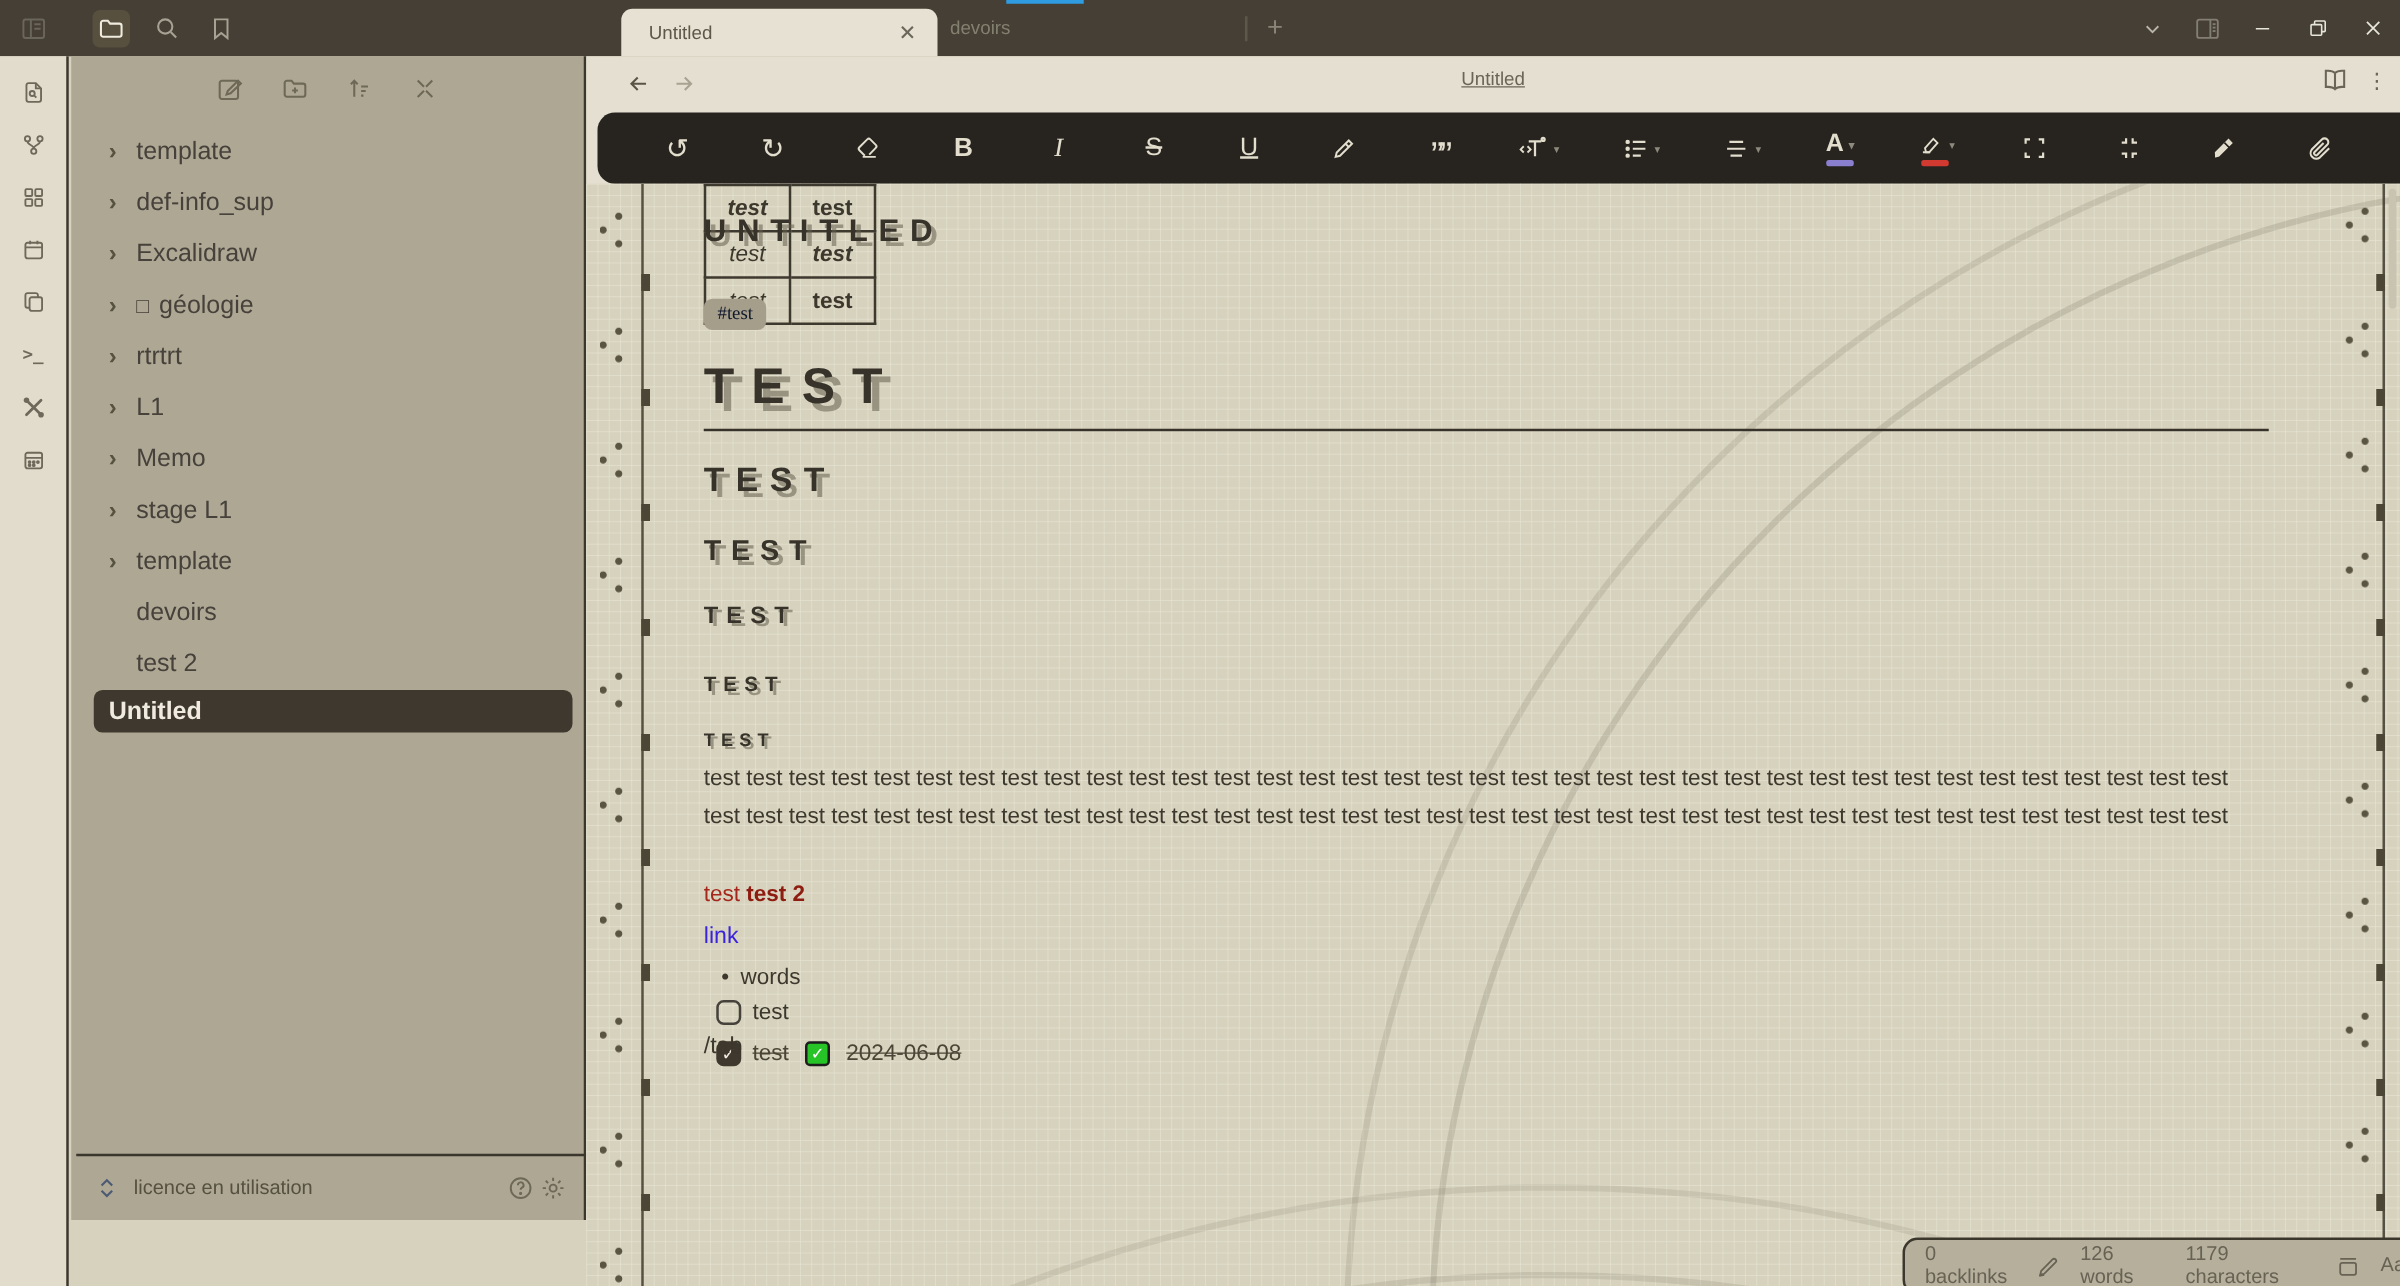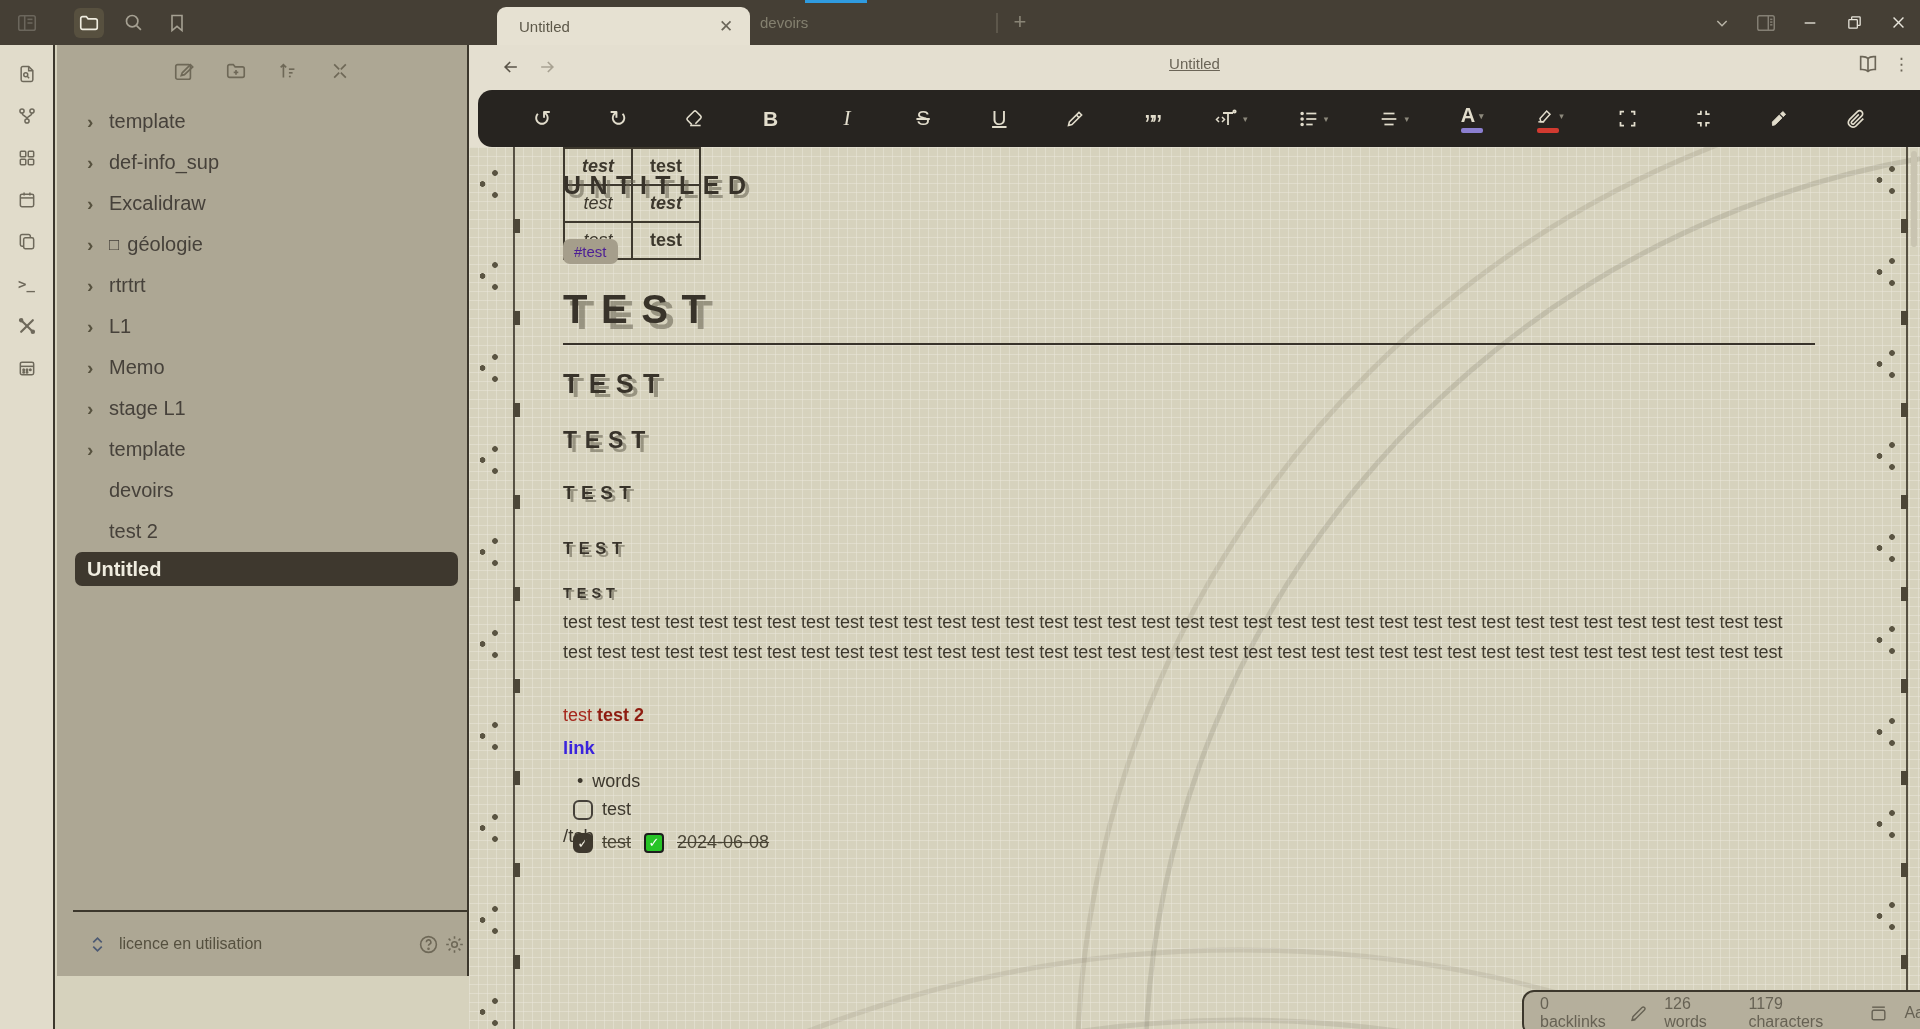--- a/index.html
+++ b/index.html
@@ -33,21 +33,21 @@
   .sidebar { position:absolute; left:57px; top:45px; width:412px; height:931px; background:#ada794; border-right:2px solid #3c372c; }
   .sb-tools { position:absolute; left:0; top:14px; width:100%; display:flex; justify-content:center; gap:28px; color:#6e6857; }
   .sb-tool { width:24px; height:24px; display:flex; align-items:center; justify-content:center; }
   .tree { position:absolute; left:0; top:56px; width:100%; }
   .tree-item { height:41px; display:flex; align-items:center; padding-left:30px; color:#46413a; font-size:20px; }
   .tree-item .chev { width:22px; color:#57523f; font-size:19px; font-weight:700; }
   .tree-item .noChev { width:22px; }
   .tree-item .tofu { margin-right:8px; font-size:17px; }
   .tree-item.selected { background:#3e382e; border-radius:7px; margin:0 9px 0 18px; padding-left:12px; height:34px; }
   .tree-item.selected .lbl { color:#efecdf; font-weight:700; }
-  .sb-footer { position:absolute; left:16px; bottom:0; width:100%; height:66px; border-top:2px solid #3c372c; display:flex; align-items:center; padding:0 16px; color:#5a5446; }
+  .sb-footer { position:absolute; left:4px; bottom:0; width:100%; height:53px; border-top:2px solid #3c372c; display:flex; align-items:center; padding:0 16px; color:#5a5446; }
   .sb-footer .sync { color:#4d5a73; width:22px; }
   .sb-footer .txt { font-size:16px; margin-left:8px; flex:1; color:#55503f; }
   .sb-footer .fi { width:26px; height:26px; display:flex; align-items:center; justify-content:center; color:#6e6857; }
 
   
   .editor { position:absolute; left:469px; top:45px; width:1451px; height:984px; background:#e4dfd0; }
   .nav { position:absolute; left:0; top:0; width:100%; height:45px; }
   .nav-arrow { position:absolute; top:8px; width:28px; height:28px; display:flex; align-items:center; justify-content:center; color:#5a5448; }
   .nav-arrow.fwd { color:#a8a292; }
   .nav-title { position:absolute; left:0; right:0; top:10px; text-align:center; font-size:15px; color:#6b6557; }
@@ -84,34 +84,34 @@
     background-image: radial-gradient(circle at 17px 22px, #5a5442 2.5px, transparent 3.2px),
                       radial-gradient(circle at 4.5px 33px, #5a5442 2.5px, transparent 3.2px),
                       radial-gradient(circle at 17px 44px, #5a5442 2.5px, transparent 3.2px); }
   .scroll-thumb { position:absolute; left:1442px; top:4px; width:6px; height:96px; background:#c9c4b1; border-radius:3px; }
 
   .doc { position:absolute; left:94px; top:0; width:1260px; height:882px; color:#3d382d; }
   .doc > div { position:absolute; }
   .echo { font-weight:700; color:#38332a; letter-spacing:.34em; text-shadow:.17em .16em 0 rgba(100,94,78,.55); }
   .inline-title { top:24px; font-size:25px; }
   .tagline { top:92px; }
-  .tag-pill { display:inline-block; background:#a59e8b; color:#4c1d95; font-size:15px; padding:4px 11px; border-radius:7px; }
+  .tag-pill { display:inline-block; background:#a59e8b; color:#0f172a; font-size:15px; padding:4px 11px; border-radius:7px;font-family:Liberation Serif, serif; }
   .h1 { top:140px; font-size:40px; }
   .h1-rule { top:196px; width:1252px; border-top:2.5px solid #38332a; }
   .h2 { top:222px; font-size:27px; }
   .h3 { top:280px; font-size:23px; }
   .h4 { top:335px; font-size:19px; }
   .h5 { top:392px; font-size:16.5px; }
   .h6 { top:438px; font-size:14.5px; }
   .para { top:461px; font-size:18px; line-height:29.5px; white-space:nowrap; }
   .hl { background:#a59c80; padding:2px 7px; border-radius:5px; }
   .redline { top:558px; font-size:18px; color:#a5271c; }
   .redline b { color:#8e1c10; }
   .linkline { top:590px; font-size:18.5px; }
-  .linkline a { color:#3a23dd; font-weight:700; text-decoration:none; }
+  .linkline a { color:#3a23dd; font-weight:400; text-decoration:none; }
   .bulletline { top:624px; left:14px; font-size:18px; }
   .bulletline .b { margin-right:9px; }
   .taskline { display:flex; align-items:center; gap:9px; font-size:18px; left:10px; }
   .t1 { top:652px; } .t2 { top:685px; }
   .cb { width:20px; height:20px; border:2px solid #46413a; border-radius:6px; background:transparent; }
   .cb.checked { background:#3e382e; border-color:#3e382e; color:#efecdf; display:flex; align-items:center; justify-content:center; font-size:14px; }
   .strike { text-decoration:line-through; color:#4a4536; }
   .emoji-check { display:inline-flex; width:20px; height:20px; background:#27c427; border:2px solid #1d1d1d; border-radius:4px; color:#fff; font-size:13px; align-items:center; justify-content:center; margin:0 4px; }
   .slashline { top:678px; font-size:18.5px; }
   .tbl { top:790px; border-collapse:collapse; }

